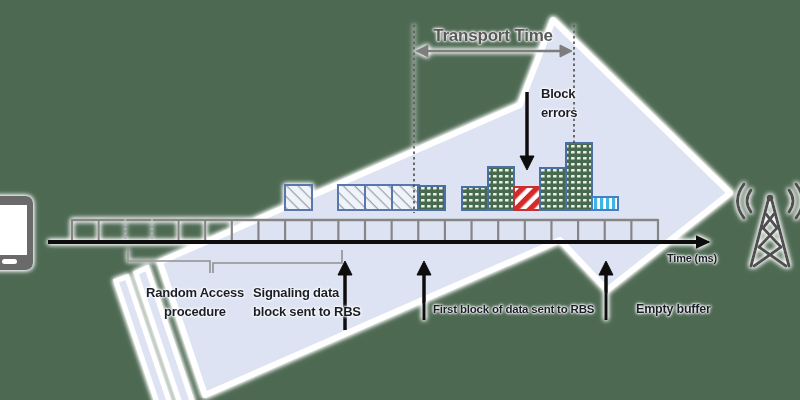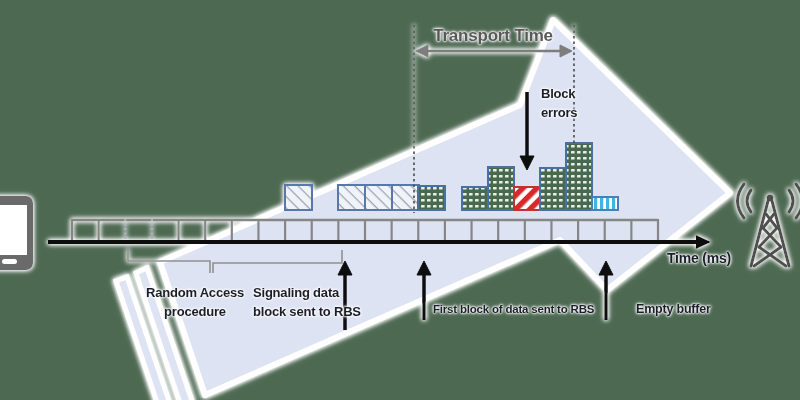--- a/index.html
+++ b/index.html
@@ -20,21 +20,21 @@
     white-space:pre-line;
   }
   .center{text-align:center;}
   .nowrap{white-space:nowrap;}
   #lbl-transport{left:418px;top:26px;width:150px;text-align:center;color:#585858;font-size:17px;}
   #lbl-block-errors{left:541px;top:84px;width:52px;}
   #lbl-random{left:143px;top:283px;width:104px;}
   #lbl-signaling{left:253px;top:283px;width:112px;}
   #lbl-first{left:433px;top:300px;font-size:11.5px;}
   #lbl-empty{left:616px;top:300px;font-size:12.5px;padding-left:20px;}
-  #lbl-time{left:667px;top:249px;font-size:14px;}
+  #lbl-time{left:667px;top:249px;font-size:11px;}
 </style>
 </head>
 <body>
 
 <div id="stage" style="--bg: #4d6952; --arrow: #dde3f2; --text: #1b1e28;">
 
 <svg width="800" height="400" viewBox="0 0 800 400">
   <defs>
     <filter id="whiteglow" x="-10%" y="-10%" width="120%" height="120%">
       <feDropShadow dx="0" dy="0" stdDeviation="2.2" flood-color="#ffffff" flood-opacity="1"></feDropShadow>

